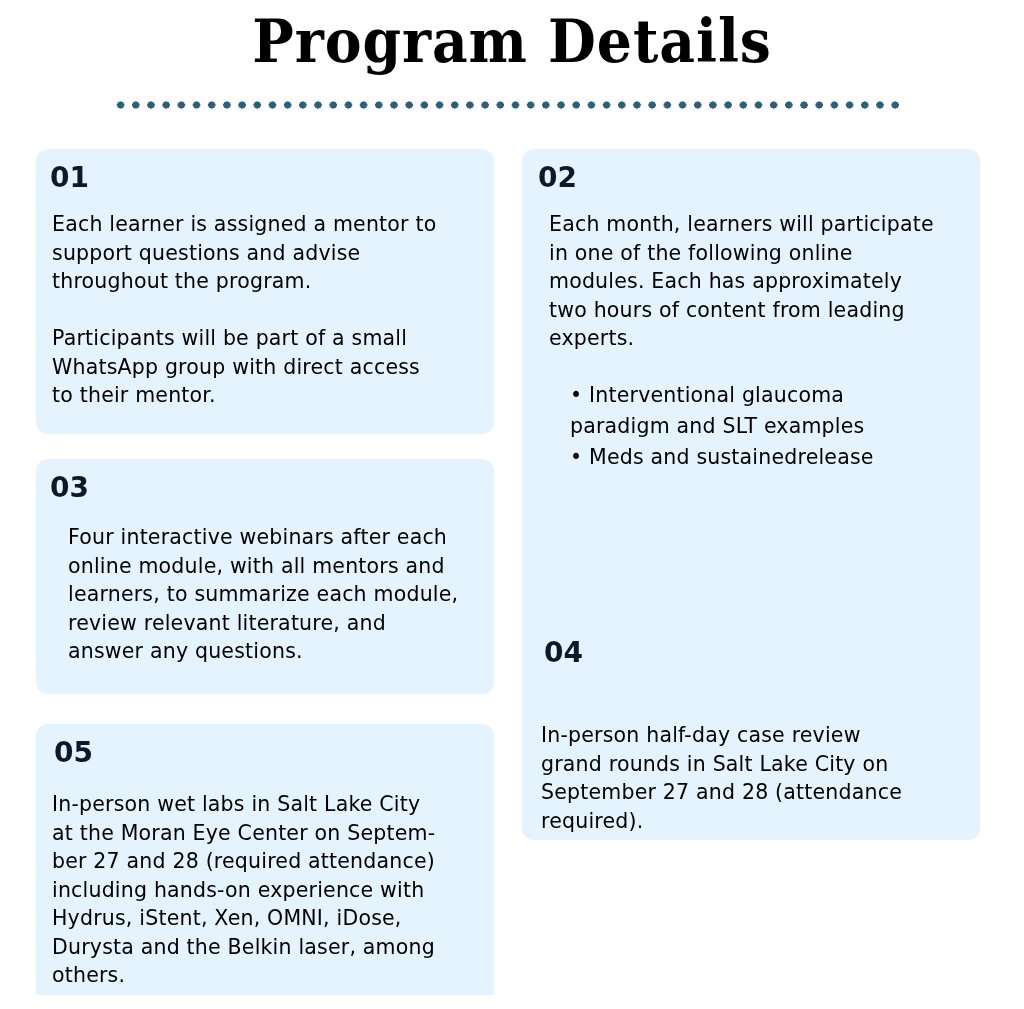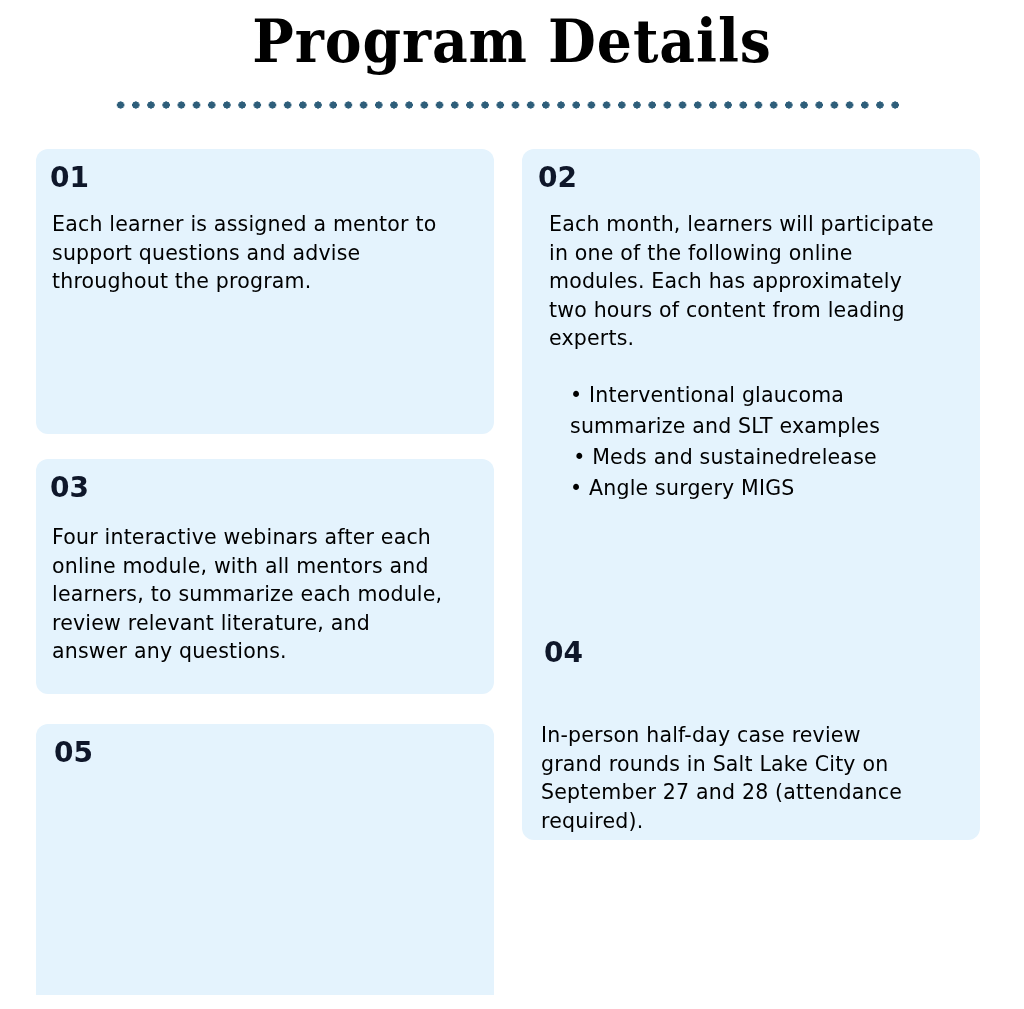--- a/index.html
+++ b/index.html
@@ -16,50 +16,59 @@
 <body>
 
 <div class="title">Program Details</div>
 <div class="dots"></div>
 
 <div class="card" style="left:36px; top:149px; width:458px; height:285px;">
   <div class="num" style="left:14px; top:12px;">01</div>
   <div class="body" style="left:16px; top:61px;">Each learner is assigned a mentor to
 support questions and advise
 throughout the program.</div>
+  <div class="body" style="left:16px; top:175px;">Participants will be part of a small
+WhatsApp group with direct access
+to their mentor.</div>
 </div>
 
 <div class="card" style="left:522px; top:149px; width:458px; height:554px;">
   <div class="num" style="left:16px; top:12px;">02</div>
   <div class="body" style="left:17px; top:61px;margin-left:10px;">Each month, learners will participate
 in one of the following online
 modules. Each has approximately
 two hours of content from leading
 experts.</div>
   <ul class="bullets" style="left:48px; top:231px;">
     <li class="body" style="position:static; line-height:31px;">• Interventional glaucoma
-summarize and SLT examples</li>
+paradigm and SLT examples</li>
     <li class="body" style="position:static; line-height:31px;text-align:center;">• Meds and sustainedrelease</li>
-    <li class="body" style="position:static; line-height:31px;">• Angle surgery MIGS</li>
   </ul>
 </div>
 
 <div class="card" style="left:36px; top:459px; width:458px; height:235px;">
   <div class="num" style="left:14px; top:12px;">03</div>
-  <div class="body" style="left:16px; top:64px;">Four interactive webinars after each
+  <div class="body" style="left:32px; top:64px;">Four interactive webinars after each
 online module, with all mentors and
 learners, to summarize each module,
 review relevant literature, and
 answer any questions.</div>
 </div>
 
 <div class="card" style="left:522px; top:627px; width:458px; height:213px;">
   <div class="num" style="left:22px; top:9px;">04</div>
   <div class="body" style="left:19px; top:66px;margin-top:28px;">In-person half-day case review
 grand rounds in Salt Lake City on
 September 27 and 28 (attendance
 required).</div>
 </div>
 
 <div class="card" style="left:36px; top:724px; width:458px; height:300px; border-bottom-left-radius:0; border-bottom-right-radius:0;">
   <div class="num" style="left:18px; top:12px;">05</div>
+  <div class="body" style="left:16px; top:66px;">In-person wet labs in Salt Lake City
+at the Moran Eye Center on Septem-
+ber 27 and 28 (required attendance)
+including hands-on experience with
+Hydrus, iStent, Xen, OMNI, iDose,
+Durysta and the Belkin laser, among
+others.</div>
 </div>
 <div style="position:absolute; left:0; top:995px; width:1024px; height:14px; background:#ffffff;"></div>
 
 </body></html>

